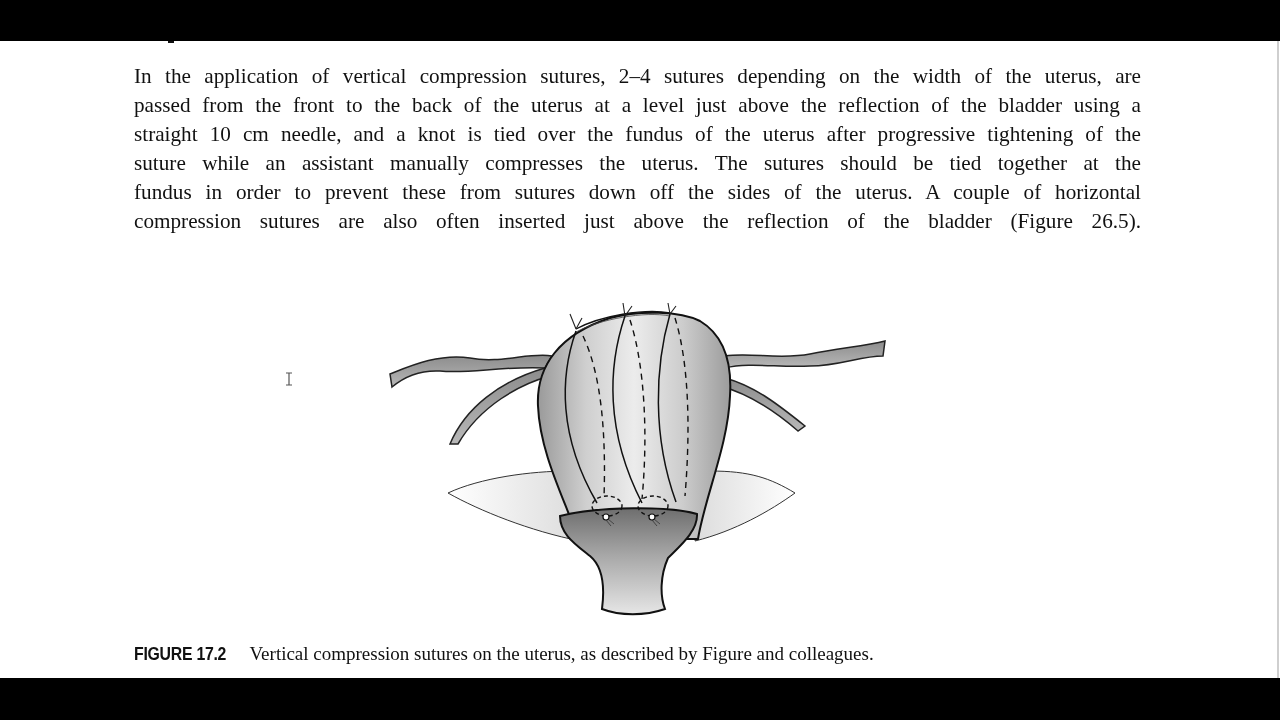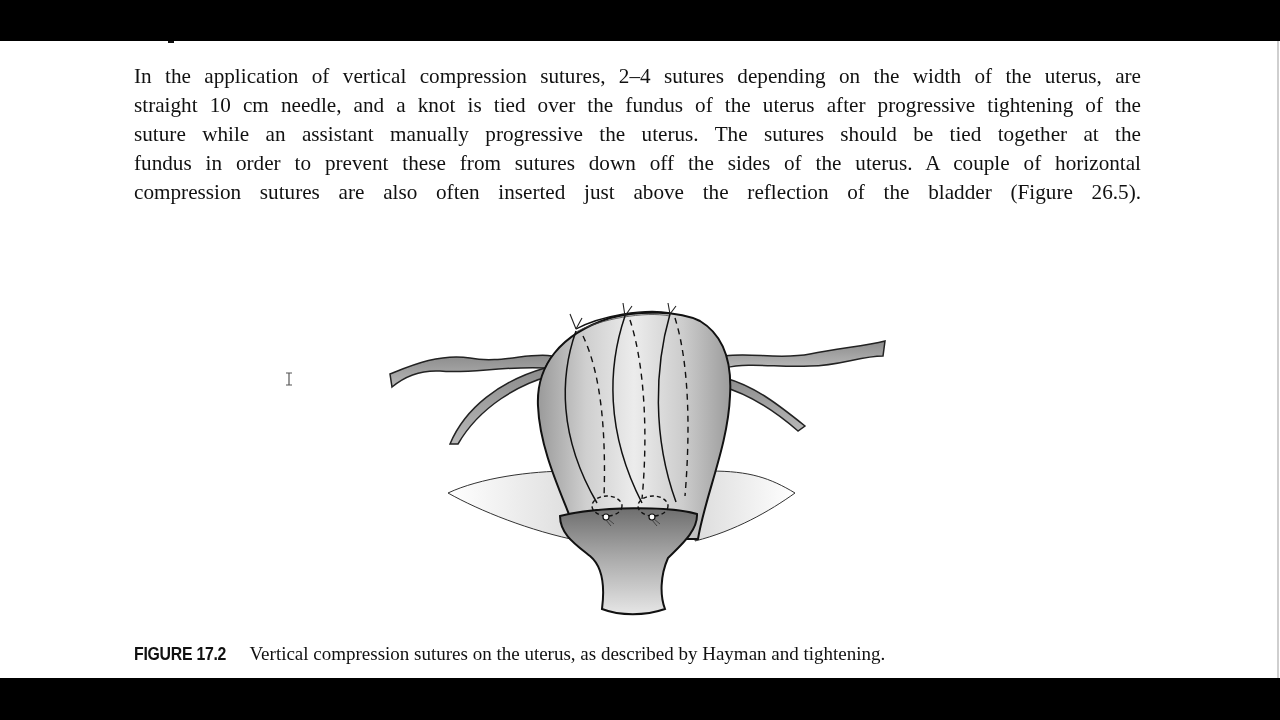--- a/index.html
+++ b/index.html
@@ -49,22 +49,23 @@
 </head>
 <body>
 
 <div class="bar-top"></div>
 
 <div class="page">
   <div class="heading-fragment"></div>
 
   <div class="body-text">
     <span>In the application of vertical compression sutures, 2–4 sutures depending on the width of the uterus, are</span>
+    <span>passed from the front to the back of the uterus at a level just above the reflection of the bladder using a</span>
     <span>straight 10 cm needle, and a knot is tied over the fundus of the uterus after progressive tightening of the</span>
-    <span>suture while an assistant manually progressive the uterus. The sutures should be tied together at the</span>
+    <span>suture while an assistant manually compresses the uterus. The sutures should be tied together at the</span>
     <span>fundus in order to prevent these from sutures down off the sides of the uterus. A couple of horizontal</span>
     <span>compression sutures are also often inserted just above the reflection of the bladder (Figure 26.5).</span>
   </div>
 
   <svg class="figure" viewBox="0 0 520 360" xmlns="http://www.w3.org/2000/svg">
     <defs>
       <linearGradient id="bodyGrad" x1="0" x2="1" y1="0" y2="0">
         <stop offset="0" stop-color="#9a9a9a"></stop>
         <stop offset="0.25" stop-color="#cfcfcf"></stop>
         <stop offset="0.5" stop-color="#ececec"></stop>
@@ -127,19 +128,19 @@
       <path d="M290,58 L288,47 M290,58 L296,50"></path>
     </g>
   </svg>
 
   <svg class="cursor" viewBox="0 0 8 14" xmlns="http://www.w3.org/2000/svg">
     <path d="M1,1 L7,1 M4,1 L4,13 M1,13 L7,13" stroke="#555" stroke-width="1.2" fill="none"></path>
   </svg>
 
   <div class="caption">
     <span class="label">FIGURE 17.2</span>
-    <span class="text">Vertical compression sutures on the uterus, as described by Hayman and tightening.</span>
+    <span class="text">Vertical compression sutures on the uterus, as described by Figure and colleagues.</span>
   </div>
 
   <div class="edge-line"></div>
 </div>
 
 <div class="bar-bottom"></div>
 
 </body></html>

